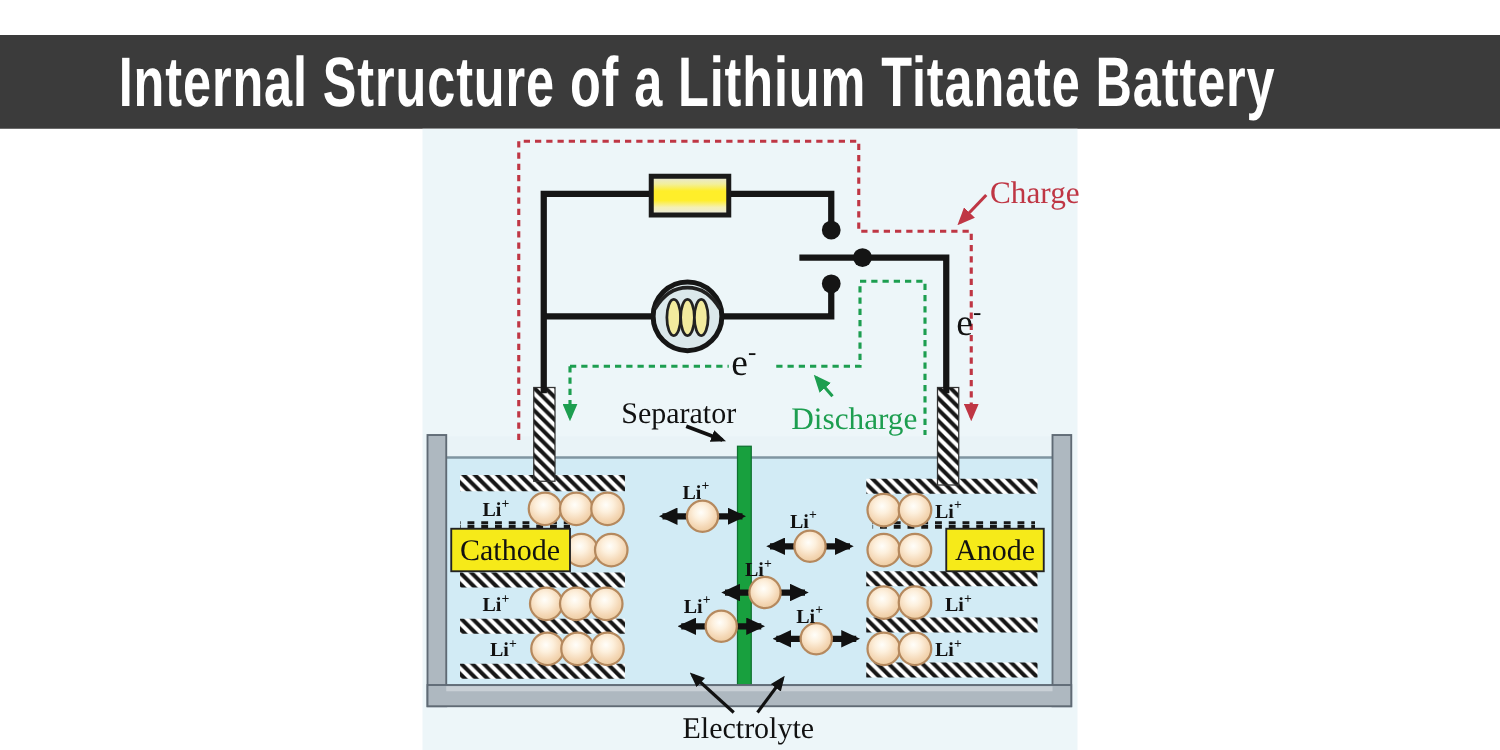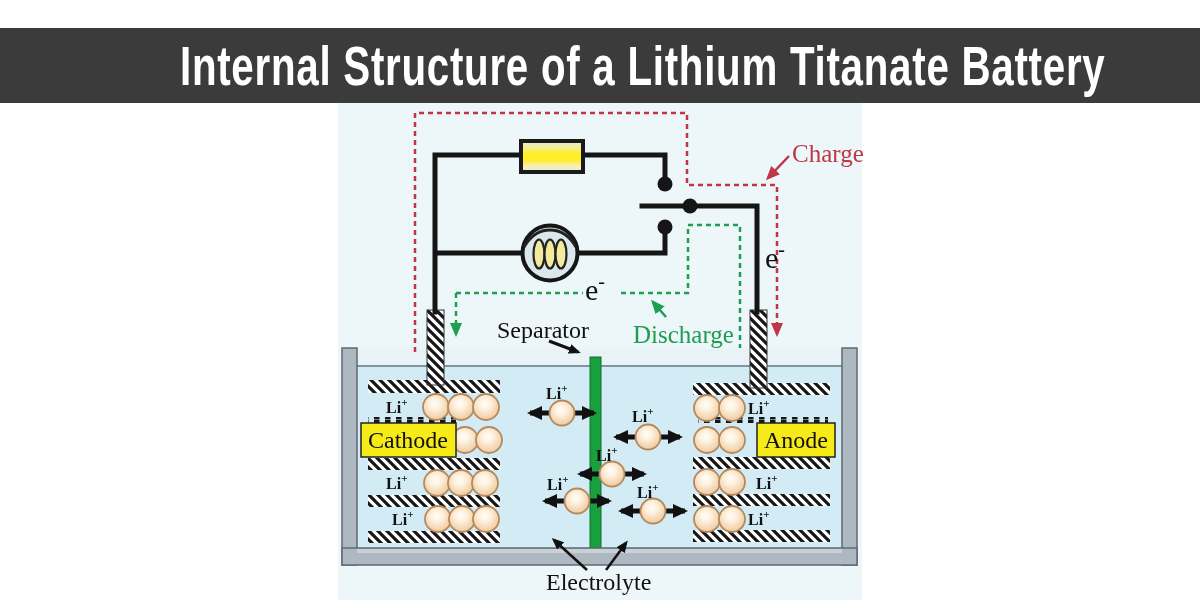--- a/index.html
+++ b/index.html
@@ -1,19 +1,19 @@
 <!DOCTYPE html>
 <html><head>
 <meta charset="utf-8">
 <style>
   html,body{margin:0;padding:0;background:#fff;}
   .stage{position:relative;width:1200px;height:600px;background:#ffffff;overflow:hidden;
          font-family:"Liberation Serif","DejaVu Serif",serif;}
   .titlebar{position:absolute;left:0;top:28px;width:1200px;height:75px;background:#3b3b3b;
-            display:flex;align-items:center;justify-content:flex-start;}
+            display:flex;align-items:center;justify-content:flex-end;}
   .titlebar .t{color:#ffffff;font-family:"Liberation Sans","DejaVu Sans",sans-serif;
                font-weight:700;font-size:56px;letter-spacing:1px;white-space:nowrap;
                display:inline-block;transform:scaleX(0.72);transform-origin:center;}
   svg{position:absolute;left:0;top:0;}
   text{font-family:"Liberation Serif","DejaVu Serif",serif;}
 </style>
 </head>
 <body>
 
 <div class="stage">

